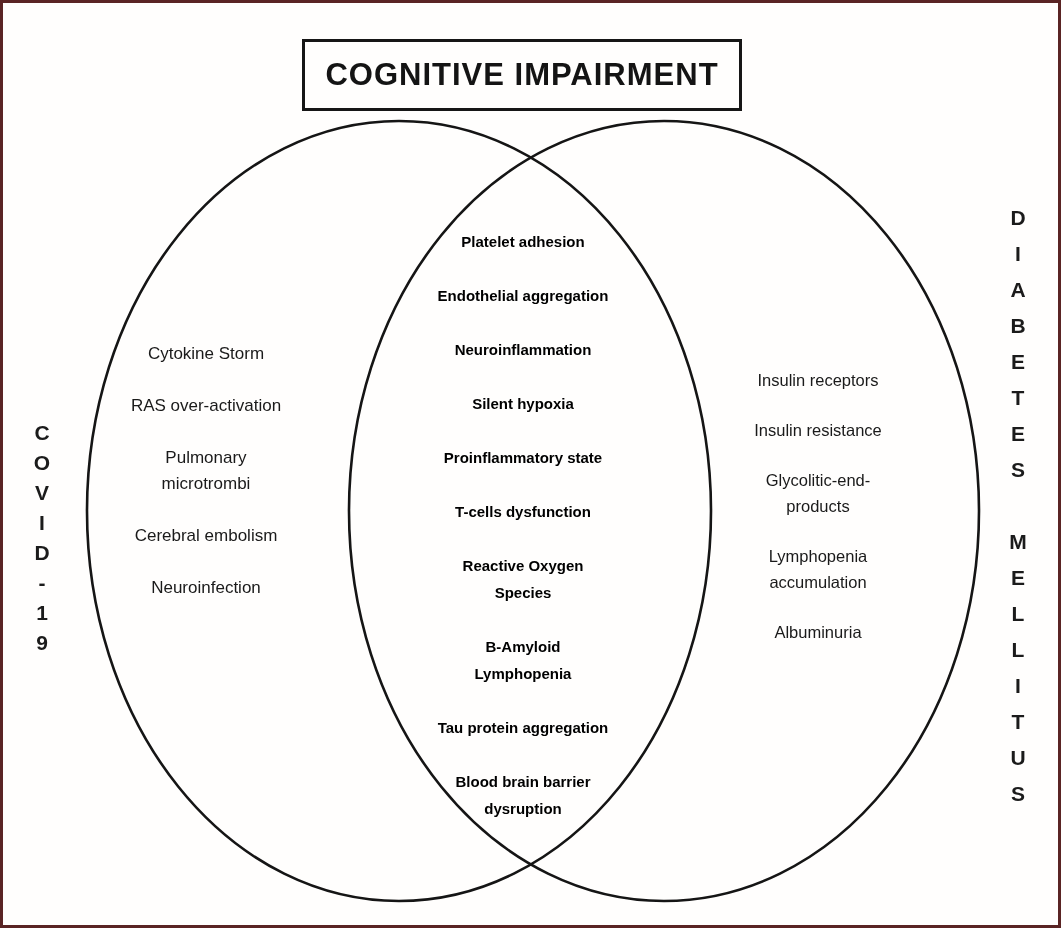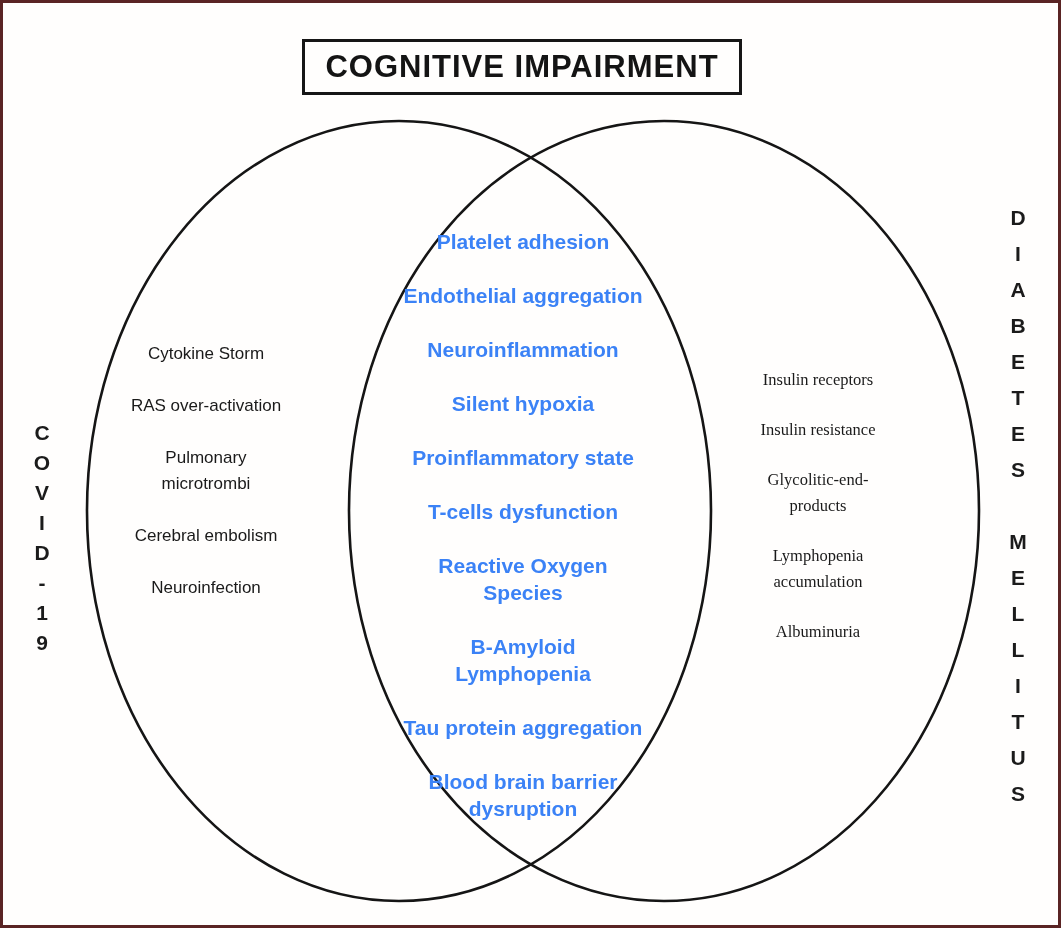--- a/index.html
+++ b/index.html
@@ -13,40 +13,40 @@
     overflow: hidden;
     font-family: "Liberation Sans", "DejaVu Sans", sans-serif;
     color: #1a1a1a;
   }
   #venn-svg { position: absolute; left: 0; top: 0; width: 1055px; height: 922px; }
   #venn-svg ellipse { fill: none; stroke: #151515; stroke-width: 2.6px; }
 
   .title-box {
     position: absolute;
     left: 299px; top: 36px;
-    width: 440px; height: 56px;
+    width: 440px; height: 72px;
     border: 3px solid #161616;
     box-sizing: border-box;
     display: flex; align-items: center; justify-content: center;
     font-size: 31px; font-weight: 600; letter-spacing: 1px;
     color: #141414;
     background: #fffefd;
   }
 
   .col { position: absolute; text-align: center; }
   .col .item { white-space: pre-line; }
 
   .col-left { left: 100px; top: 338px; width: 206px; }
   .col-left .item { font-size: 17px; font-weight: 400; line-height: 26px; margin-bottom: 26px; }
 
   .col-center { left: 366px; top: 225px; width: 308px; }
-  .col-center .item { font-size: 21px; font-weight: 700; line-height: 27px; margin-bottom: 27px; color: #3b82f6; }
+  .col-center .item { font-size: 15px; font-weight: 700; line-height: 27px; margin-bottom: 27px; color: #000000; }
 
   .col-right { left: 712px; top: 364px; width: 206px; }
-  .col-right .item { font-size: 16.5px; font-weight: 400; line-height: 26px; margin-bottom: 24px; font-family: Liberation Serif, serif; }
+  .col-right .item { font-size: 16.5px; font-weight: 400; line-height: 26px; margin-bottom: 24px; }
 
   .v-label { position: absolute; text-align: center; font-weight: 600; color: #1b1b1b; }
   .v-label .v-letter { display: block; font-size: 21px; }
   .v-label-left  { left: 20px;  top: 415px; width: 38px; }
   .v-label-left  .v-letter { height: 30px; line-height: 30px; }
   .v-label-right { left: 996px; top: 197px; width: 38px; }
   .v-label-right .v-letter { height: 36px; line-height: 36px; }
 </style>
 </head>
 <body>

